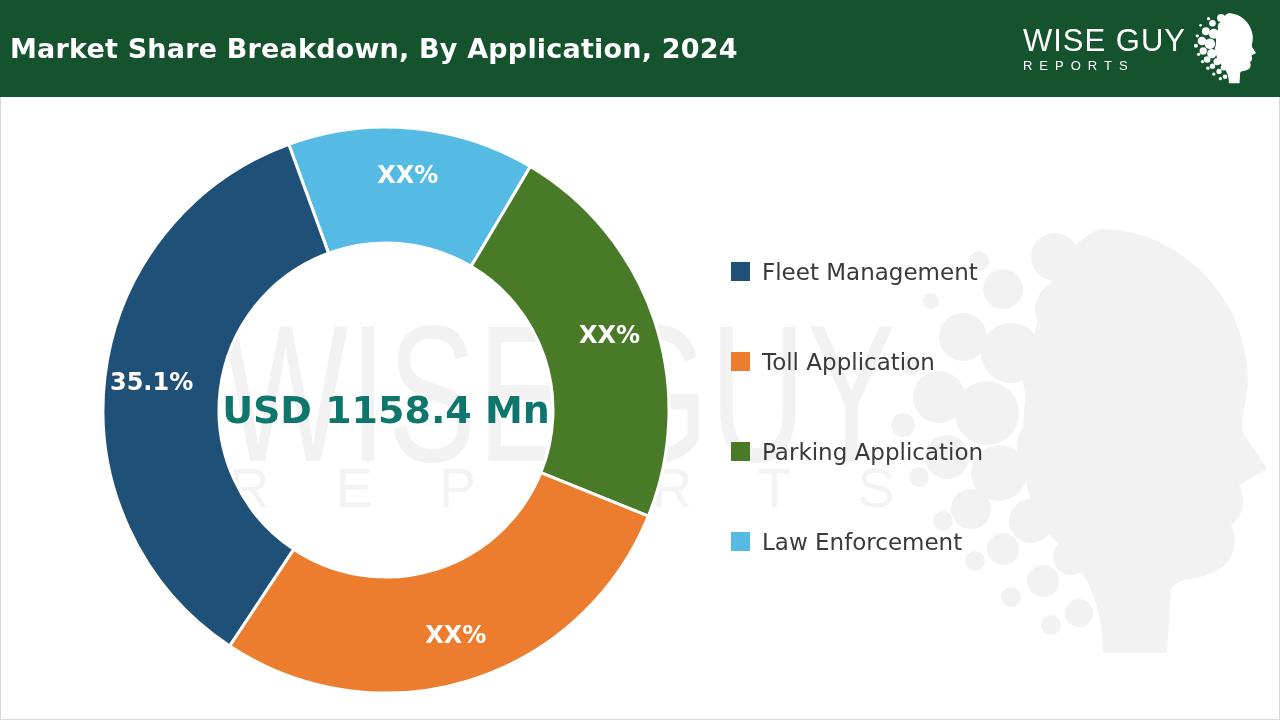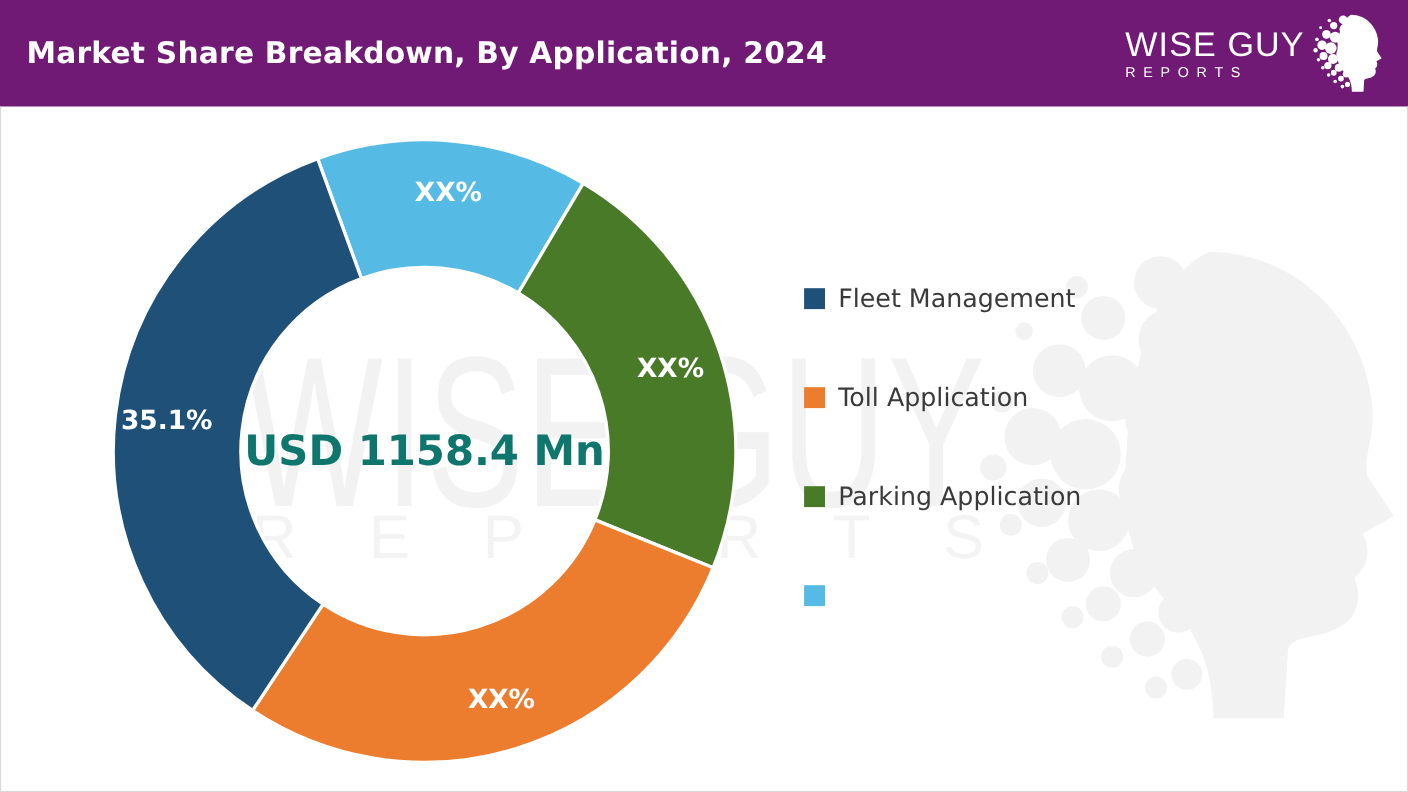--- a/index.html
+++ b/index.html
@@ -8,23 +8,23 @@
     width: 1280px; height: 720px;
     background: #ffffff;
     font-family: "DejaVu Sans", "Liberation Sans", sans-serif;
     overflow: hidden;
   }
   .page { width: 1280px; height: 720px; position: relative; }
 
   
   .header {
     height: 97px; width: 100%;
-    background: #701a75;
+    background: #14532d;
     display: flex; align-items: center; justify-content: space-between;
-    padding: 0 22px 0 24px;
+    padding: 0 22px 0 10px;
   }
   .title {
     margin: 0; color: #ffffff;
     font-size: 27px; font-weight: bold;
     letter-spacing: 0.2px;
     font-family: "DejaVu Sans", sans-serif;
   }
   .logo { display: flex; align-items: center; gap: 6px; color: #ffffff; }
   .logo-text { text-align: left; font-family: "Liberation Sans", sans-serif; }
   .logo-line1 { display: block; font-size: 31px; font-weight: 500; letter-spacing: 1px; line-height: 1; }
@@ -178,17 +178,18 @@
         <li>
           <span class="swatch" style="background: rgb(236, 125, 46);"></span>
           <span class="lbl">Toll Application</span>
         </li>
         <li>
           <span class="swatch" style="background: rgb(72, 122, 40);"></span>
           <span class="lbl">Parking Application</span>
         </li>
         <li>
           <span class="swatch" style="background: rgb(85, 187, 229);"></span>
+          <span class="lbl">Law Enforcement</span>
         </li>
       </ul>
 
   </div>
 </div>
 
 </body></html>

